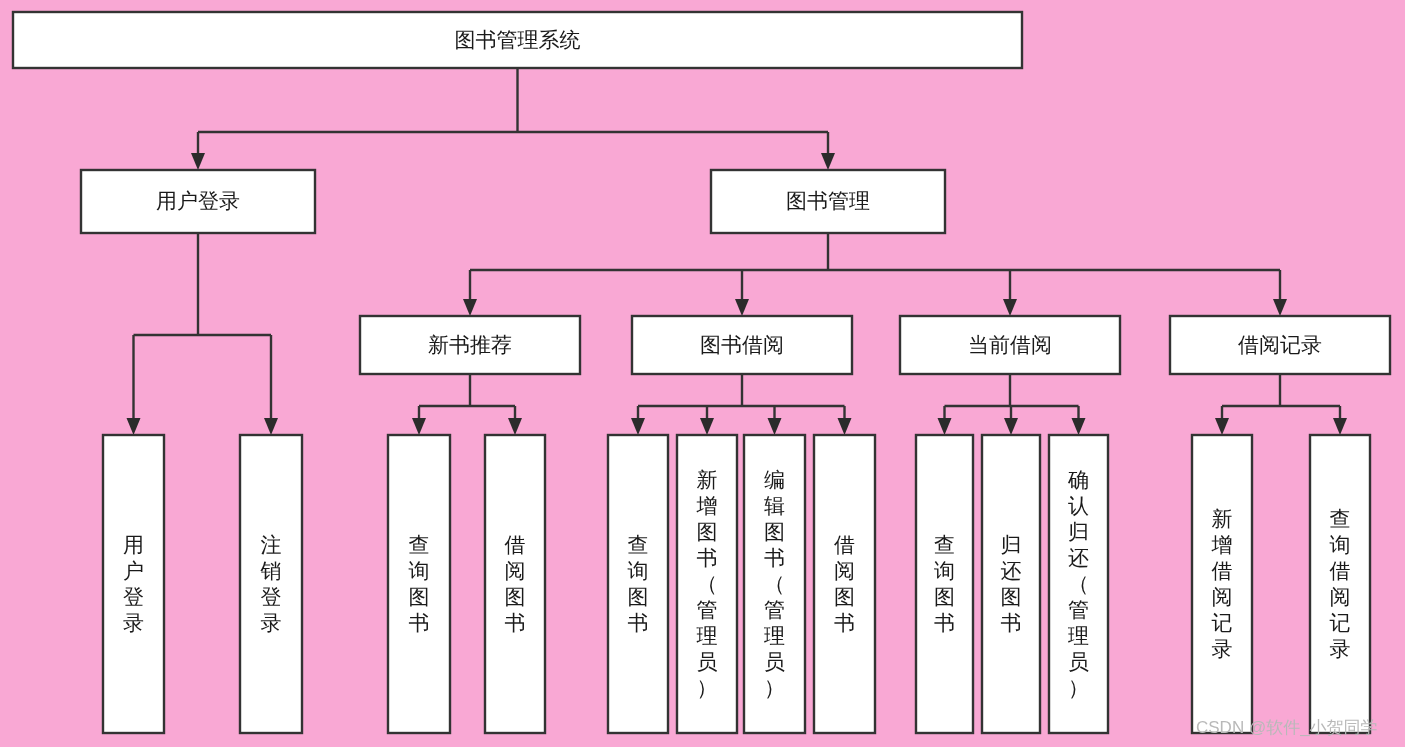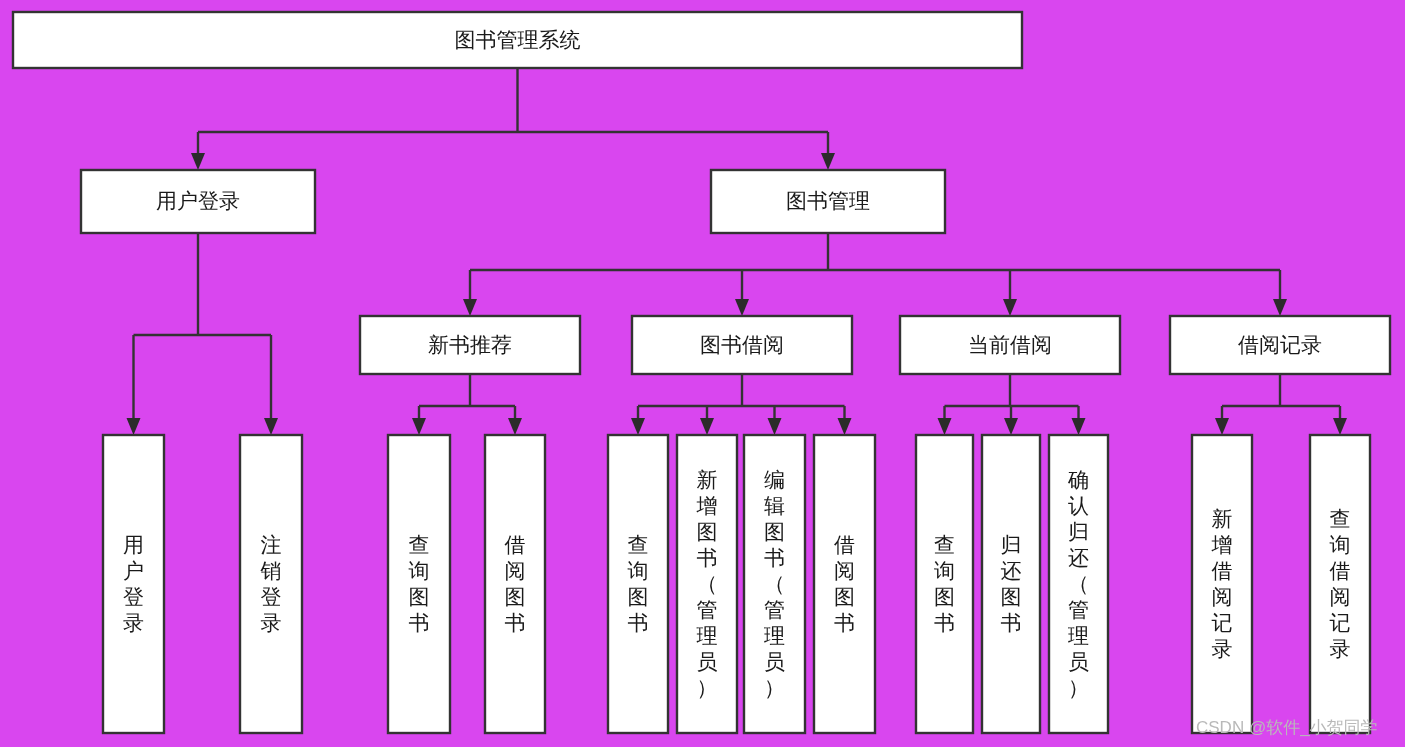--- a/index.html
+++ b/index.html
@@ -10,21 +10,21 @@
   body {
     width: 1405px;
     height: 747px;
     font-family: "Liberation Sans", "DejaVu Sans", sans-serif;
     overflow: hidden;
   }
   #diagram-root {
     position: relative;
     width: 1405px;
     height: 747px;
-    background: #d946ef;
+    background: #f9a8d4;
   }
   svg.diagram-canvas {
     position: absolute;
     top: 0;
     left: 0;
     width: 1405px;
     height: 747px;
   }
   .node-box {
     fill: #ffffff;

